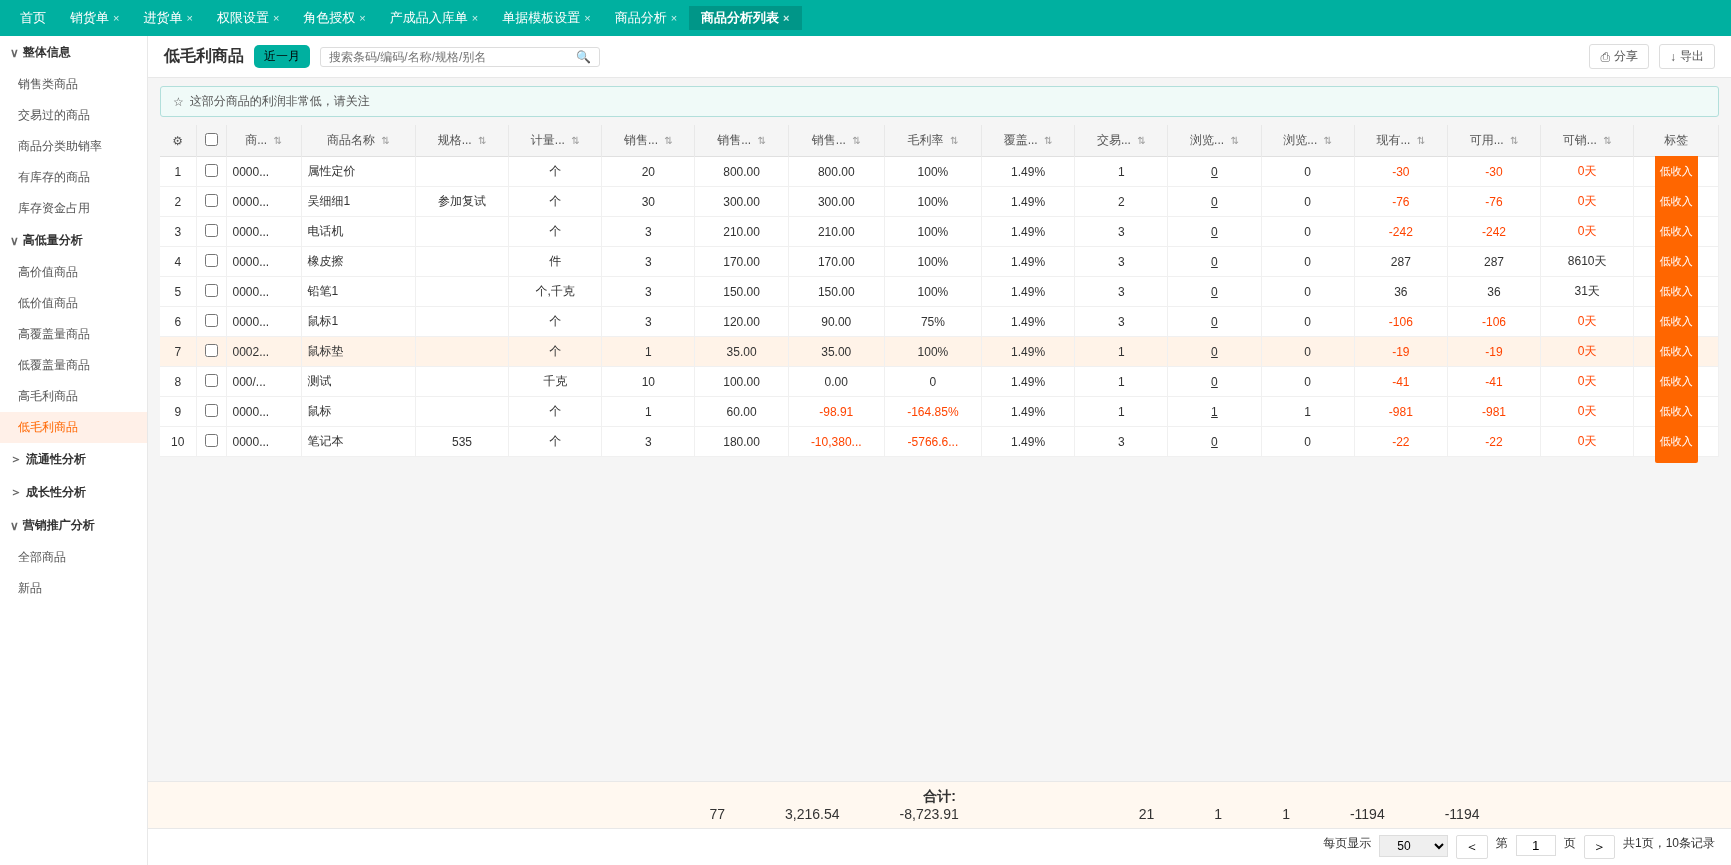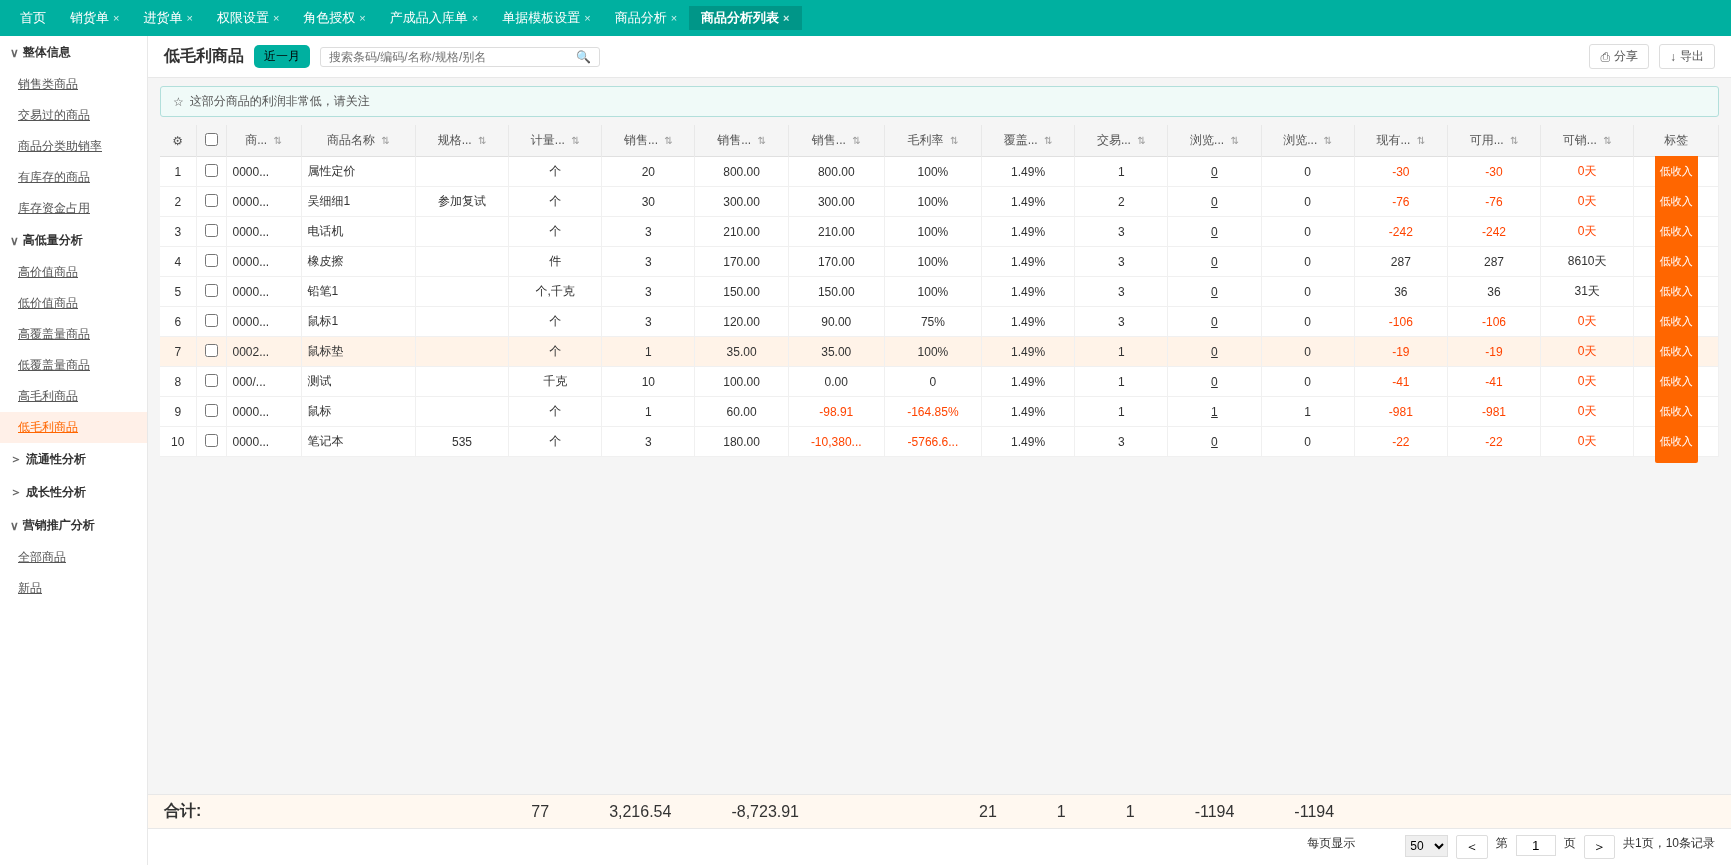--- a/index.html
+++ b/index.html
@@ -48,21 +48,20 @@
       font-weight: bold;
       font-size: 12px;
       cursor: pointer;
     }
     .sidebar-section-header .arrow { margin-right: 4px; color: #666; }
     .sidebar-item {
       padding: 7px 10px 7px 18px;
       color: #555;
       cursor: pointer;
       font-size: 12px;
-      text-decoration: underline;
     }
     .sidebar-item.active { background: #fff0e8; color: #ff6600; }
 
     
     .content-area {
       flex: 1;
       display: flex;
       flex-direction: column;
       overflow: hidden;
     }
@@ -181,42 +180,41 @@
     td.red { color: #ff4400; }
     .tag-low { background: #ff6600; color: #fff; border-radius: 2px; padding: 16px 5px; font-size: 11px; }
 
     
     .table-footer {
       background: #fff8f0;
       border-top: 1px solid #e8e8e8;
       padding: 6px 16px;
       display: flex;
       align-items: center;
-      gap: 20px;
-      font-size: 16px;
+      font-size: 14px;
+      flex-direction: column;
     }
     .footer-label { color: #333; font-weight: bold; }
     .footer-values { display: flex; gap: 60px; align-items: flex-end; }
 
     
     .pagination-bar {
       background: #fff;
       border-top: 1px solid #e8e8e8;
       padding: 6px 16px;
       display: flex;
       align-items: flex-start;
       justify-content: flex-end;
       gap: 8px;
       font-size: 12px;
     }
     .pagination-bar select {
       border: 1px solid #ddd;
-      padding: 2px 0;
-      font-size: 12px;
-      margin-left: 42px;
+      padding: 2px 13px;
+      font-size: 12px;
     }
     .page-btn {
       border: 1px solid #ddd;
       background: #fff;
       padding: 2px 8px;
       cursor: pointer;
       border-radius: 2px;
     }
     .page-input {
       width: 40px;

